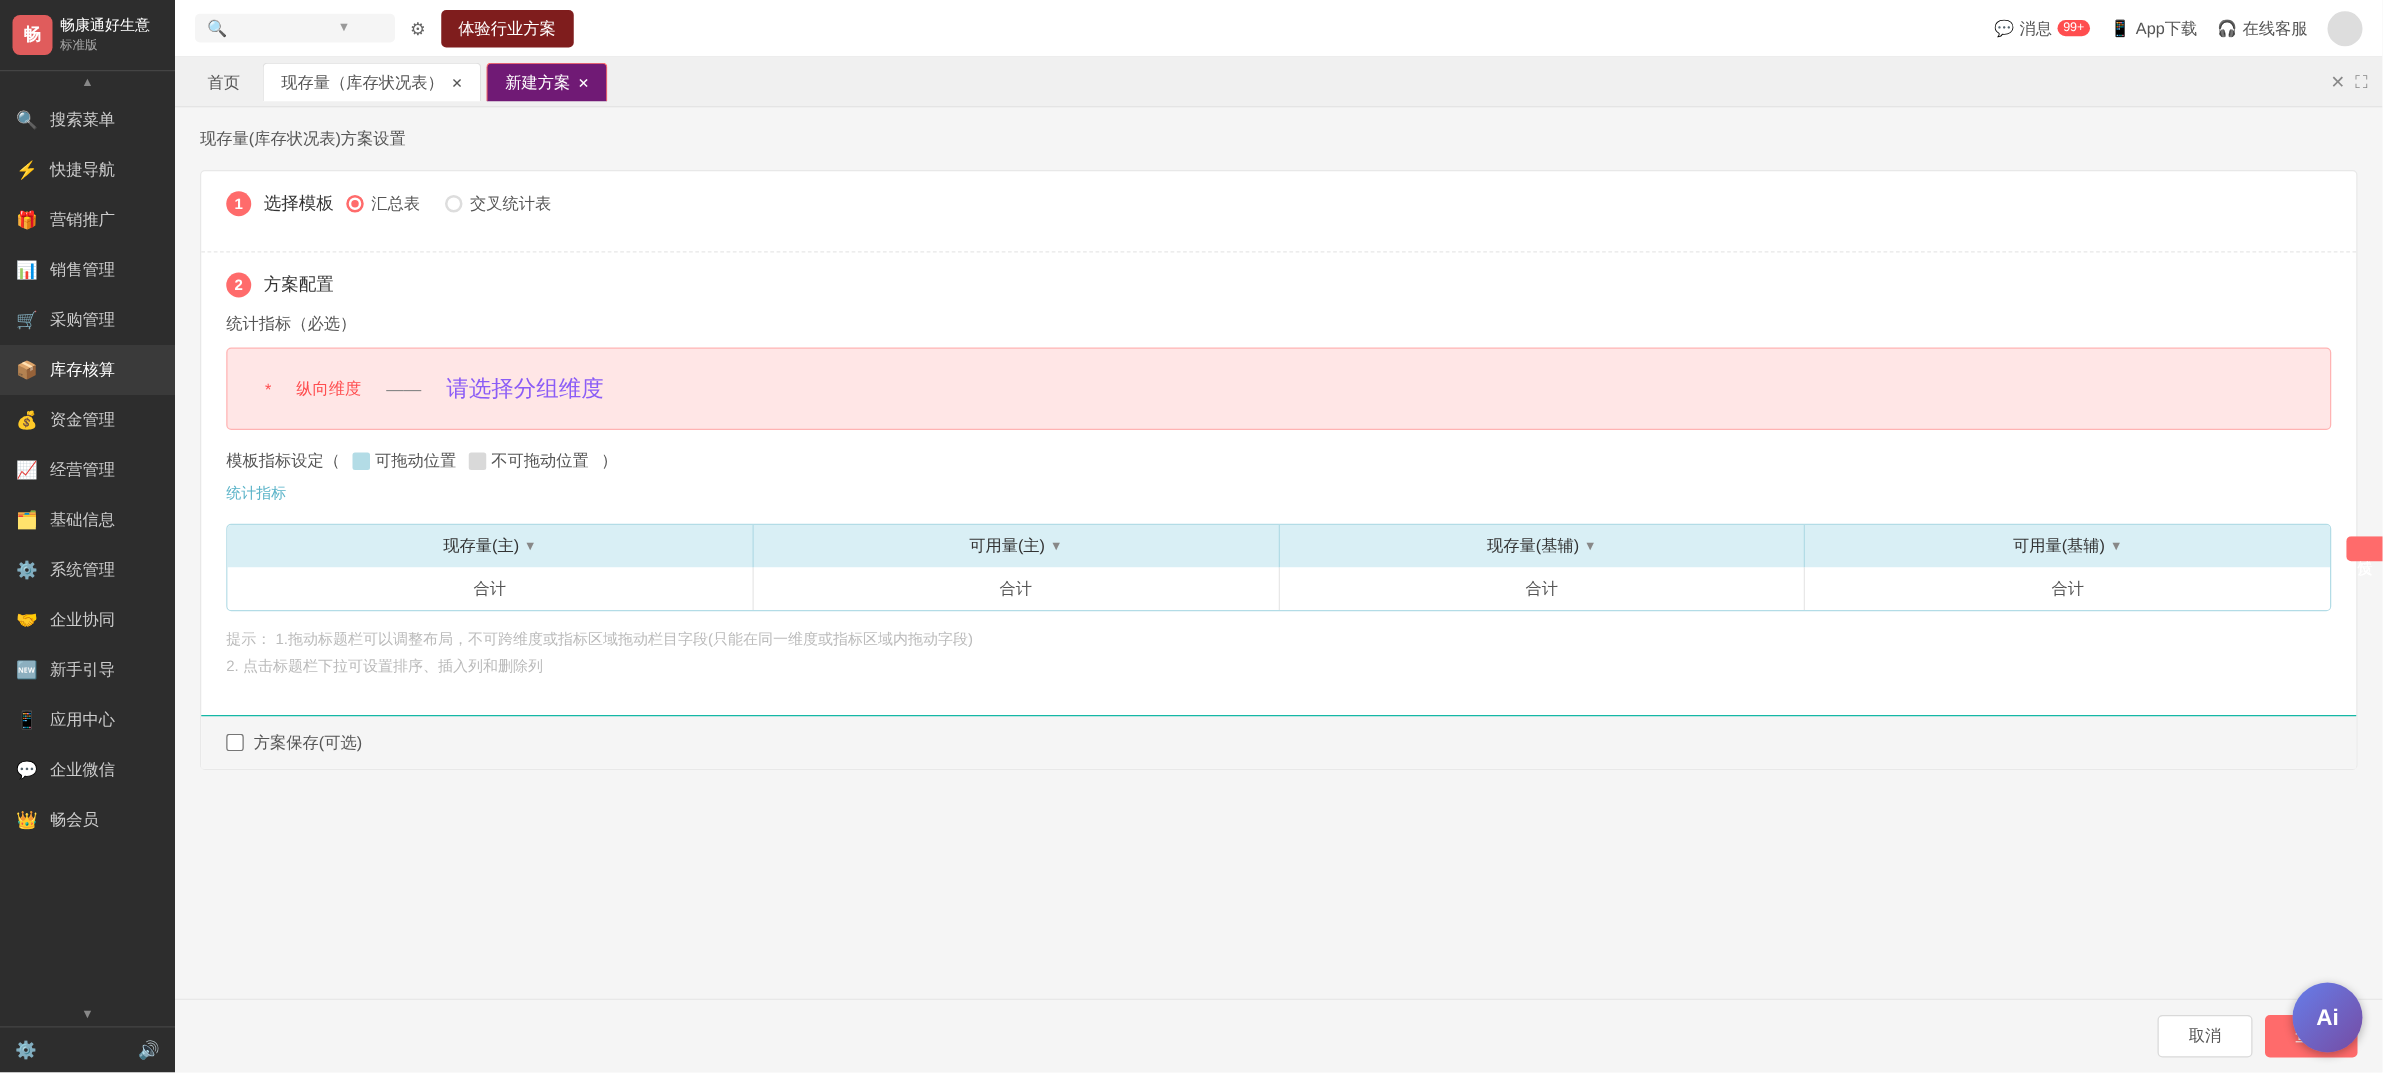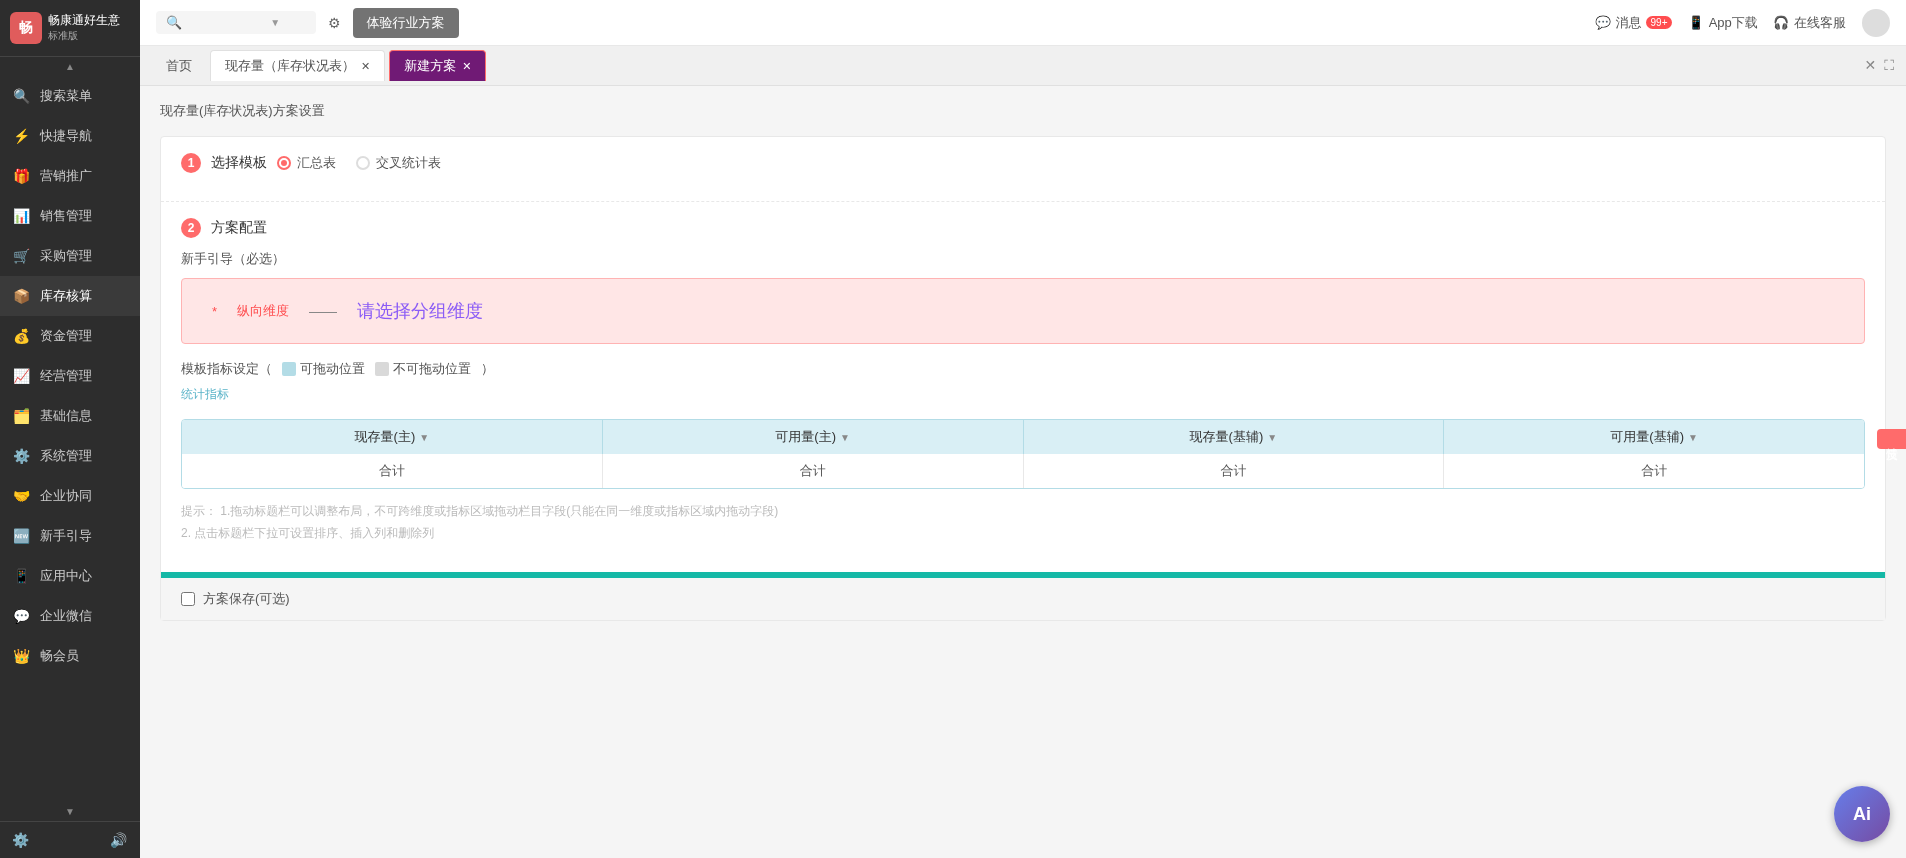--- a/index.html
+++ b/index.html
@@ -66,21 +66,21 @@
       background: #f5f5f5; border-radius: 4px;
       padding: 4px 10px; gap: 4px;
       width: 160px;
     }
     .topbar-search input {
       border: none; background: transparent; outline: none; font-size: 12px; width: 100px; color: #999;
     }
     .topbar-dropdown-icon { color: #999; font-size: 10px; }
     .topbar-gear { color: #666; font-size: 14px; cursor: pointer; }
     .topbar-trial-btn {
-      background: #737373; color: #fff;
+      background: #7f1d1d; color: #fff;
       border: none; border-radius: 4px;
       padding: 6px 14px; cursor: pointer; font-size: 13px; text-align: center;
     }
     .topbar-spacer { flex: 1; }
     .topbar-right { display: flex; align-items: center; gap: 16px; }
     .topbar-msg { display: flex; align-items: center; gap: 4px; font-size: 13px; color: #555; cursor: pointer; }
     .badge { background: #ff4d4f; color: #fff; border-radius: 10px; font-size: 10px; padding: 1px 5px; }
     .topbar-app { display: flex; align-items: center; gap: 4px; font-size: 13px; color: #555; cursor: pointer; }
     .topbar-service { display: flex; align-items: center; gap: 4px; font-size: 13px; color: #555; cursor: pointer; }
     .topbar-avatar { width: 28px; height: 28px; background: #ddd; border-radius: 50%; }
@@ -190,21 +190,21 @@
     .stat-body-cell:last-child { border-right: none; }
     .dropdown-icon { color: #888; font-size: 10px; }
 
     .hint-section { margin-top: 12px; font-size: 12px; color: #bbb; line-height: 1.8; }
 
     
     .save-option {
       display: flex; align-items: center; gap: 8px;
       padding: 12px 20px;
       background: #f5f5f5;
-      border-top: 6px solid #14b8a6;
+      border-top: 1px solid #14b8a6;
       font-size: 13px; color: #555;
     }
     .save-checkbox { width: 14px; height: 14px; border: 1px solid #ccc; border-radius: 2px; cursor: pointer; }
 
     
     .footer {
       display: flex; justify-content: flex-end;
       padding: 12px 20px;
       background: #f5f5f5;
       gap: 10px;
@@ -392,21 +392,21 @@
         </div>
       </div>
 
       <div class="step2">
         <div class="step-header">
           <div class="step-num">2</div>
           <span class="step-title">方案配置</span>
         </div>
 
         <div class="summary-dim-label">
-          <span>新手引导（必选）</span>
+          <span>统计指标（必选）</span>
         </div>
 
         <div class="dim-config-area">
           <div class="dim-row">
             <span class="dim-label">*</span>
             <span class="dim-label">纵向维度</span>
             <span class="dim-arrow">——</span>
             <span class="dim-select-hint">请选择分组维度</span>
           </div>
         </div>
@@ -463,18 +463,22 @@
       </div>
 
       <div class="save-option">
         <input type="checkbox" class="save-checkbox" style="">
         <span>方案保存(可选)</span>
       </div>
 
     </div>
   </div>
 
+  <div class="footer">
+    <button class="btn-cancel">取消</button>
+    <button class="btn-query">查询</button>
+  </div>
 
 </div>
 
 <div class="right-float">反馈</div>
 
 <div class="ai-badge">Ai</div>
 
 </body></html>

